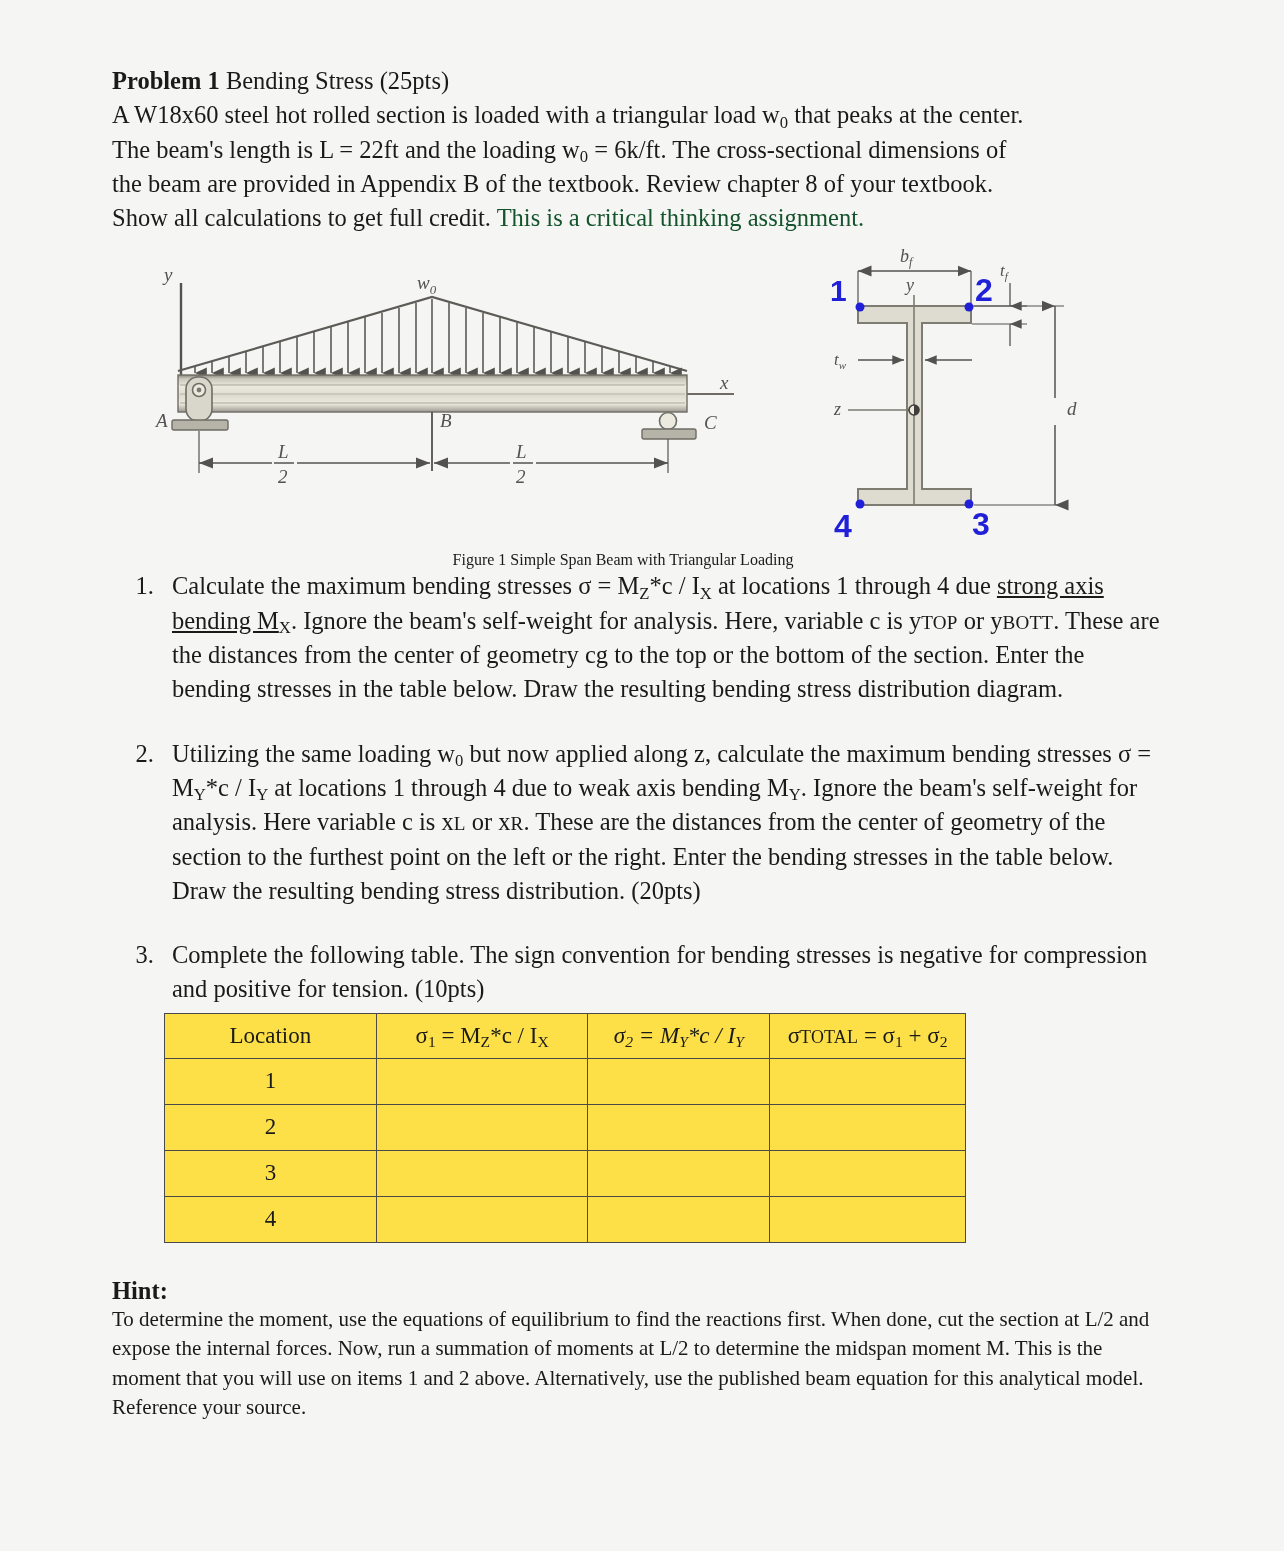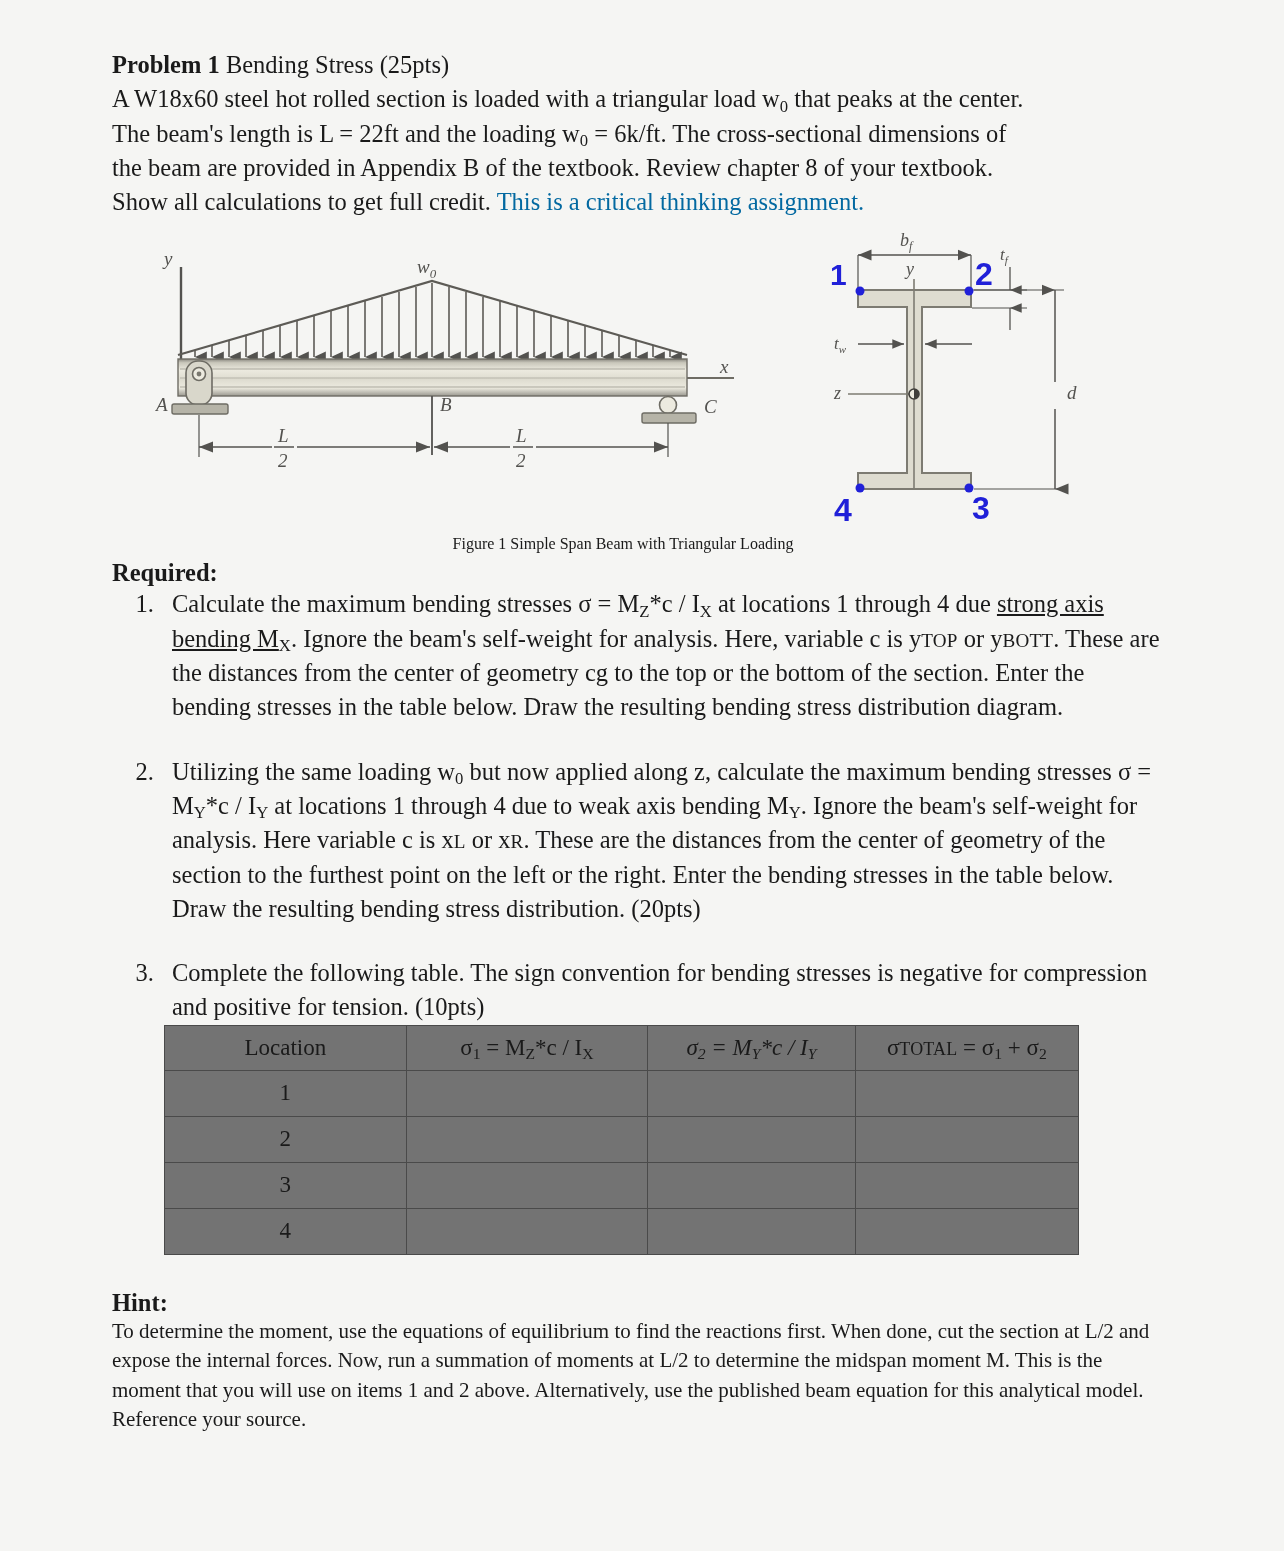--- a/index.html
+++ b/index.html
@@ -11,26 +11,26 @@
     font-family: "Liberation Serif", "DejaVu Serif", serif;
     color: #1a1a1a;
     overflow: hidden;
     position: relative;
   }
   .page {
     position: absolute;
     left: 0; top: 0;
     width: 1284px;
     height: 1551px;
-    padding: 48px 120px 0 112px;
+    padding: 64px 120px 0 112px;
   }
   .intro { font-size: 24.5px; line-height: 1.40; }
   .intro p { margin: 0; }
   .bold { font-weight: bold; }
-  .red { color: #0369a1; }
+  .red { color: #14532d; }
   sub { font-size: 0.68em; vertical-align: baseline; position: relative; top: 0.26em; }
   .smallcaps { font-size: 0.78em; letter-spacing: 0.2px; }
 
   
   .figure-row {
     position: relative;
     height: 300px;
     margin-top: 14px;
   }
   .beam-fig { position: absolute; left: 30px; top: 0; }
@@ -55,24 +55,24 @@
     font-size: 24.5px;
     line-height: 1.40;
   }
   ol.req > li { margin-bottom: 30px; padding-left: 12px; }
   ol.req > li:last-child { margin-bottom: 0; }
   .uline { text-decoration: underline; }
 
   
   table.stress {
     border-collapse: collapse;
-    margin-top: 0;
+    margin-top: 6px;
     margin-left: -8px;
-    width: 915px;
-    background: #737373;
+    width: 802px;
+    background: #fde047;
   }
   table.stress th, table.stress td {
     border: 1.6px solid #4a4a4a;
     font-weight: normal;
     font-size: 23px;
     text-align: center;
     padding: 6px 4px;
   }
   table.stress th { height: 44px; }
   table.stress td { height: 46px; }
@@ -276,21 +276,20 @@
 
       <text class="blue-hand" x="18" y="58" font-size="30">1</text>
       <text class="blue-hand" x="163" y="58" font-size="32">2</text>
       <text class="blue-hand" x="160" y="292" font-size="32">3</text>
       <text class="blue-hand" x="22" y="294" font-size="32">4</text>
     </svg>
   </div>
 
   <div class="fig-caption">Figure 1 Simple Span Beam with Triangular Loading</div>
 
-  <div class="section-head">Required:</div>
 
   <ol class="req">
     <li>
       <span>Calculate the maximum bending stresses σ = M</span><sub>Z</sub><span>*c / I</span><sub>X</sub><span> at locations 1 through 4 due </span><span class="uline"><span>strong axis bending M</span><sub>X</sub></span><span>. Ignore the beam's self-weight for analysis. Here, variable c is y</span><span class="smallcaps">TOP</span><span> or y</span><span class="smallcaps">BOTT</span><span>. These are the distances from the center of geometry cg to the top or the bottom of the section. Enter the bending stresses in the table below. Draw the resulting bending stress distribution diagram.</span>
     </li>
 
     <li>
       <span>Utilizing the same loading w</span><sub>0</sub><span> but now applied along z, calculate the maximum bending stresses σ = M</span><sub>Y</sub><span>*c / I</span><sub>Y</sub><span> at locations 1 through 4 due to weak axis bending M</span><sub>Y</sub><span>. Ignore the beam's self-weight for analysis. Here variable c is x</span><span class="smallcaps">L</span><span> or x</span><span class="smallcaps">R</span><span>. These are the distances from the center of geometry of the section to the furthest point on the left or the right. Enter the bending stresses in the table below. Draw the resulting bending stress distribution. (20pts)</span>
     </li>
 

